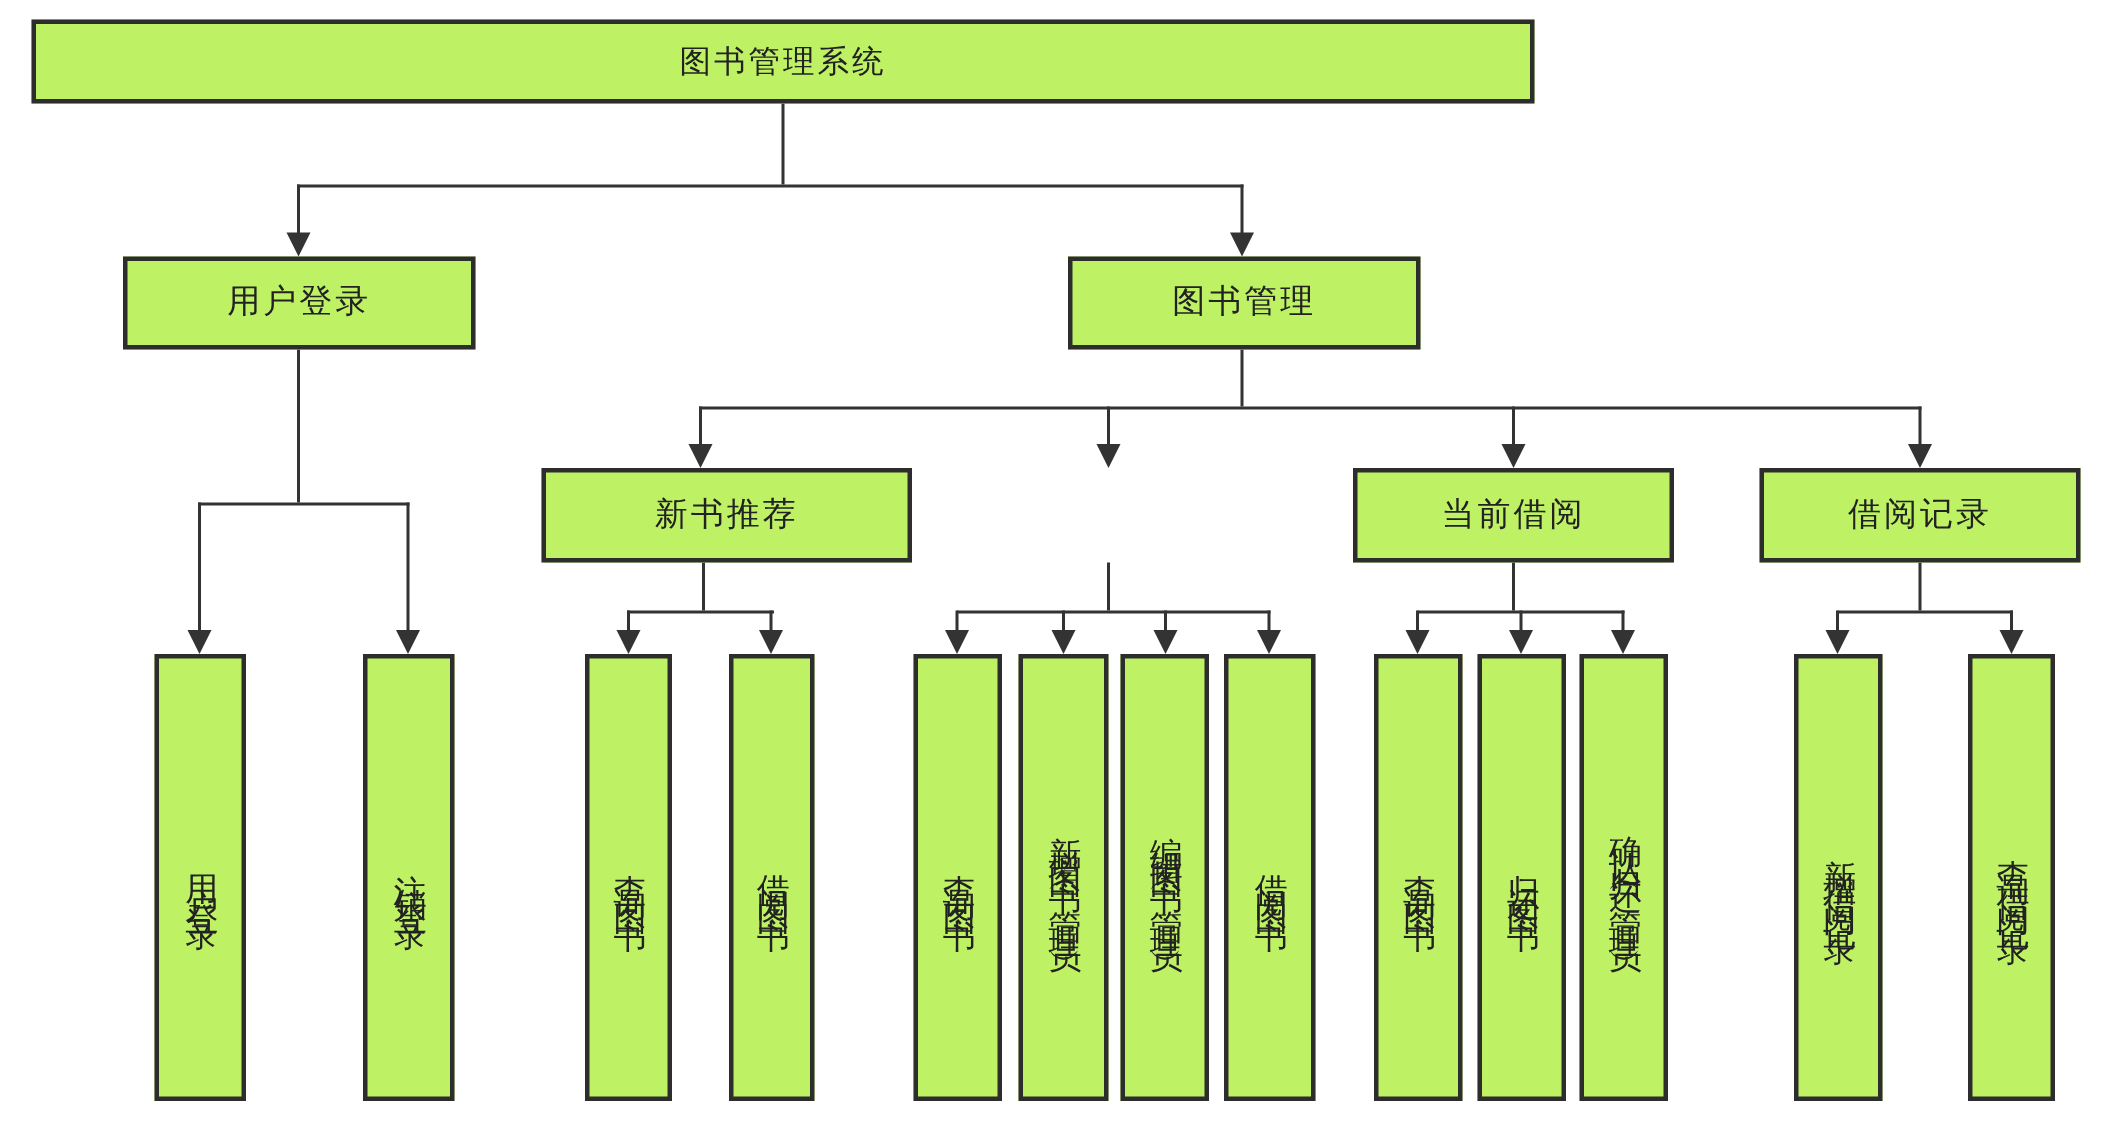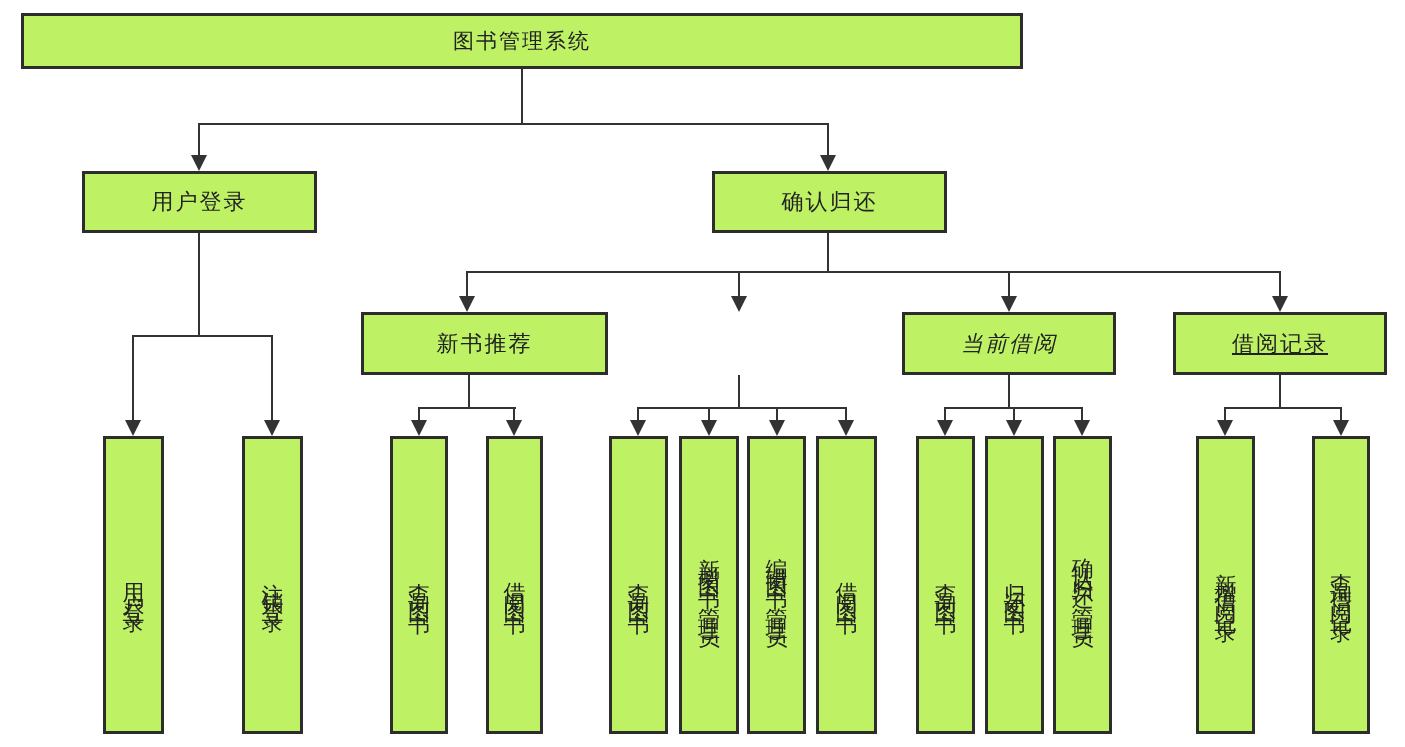--- a/index.html
+++ b/index.html
@@ -30,30 +30,30 @@
 <div class="canvas">
 
   <div class="box" style="left:21px;top:13px;width:1002px;height:56px;font-size:21px;">
     <span>图书管理系统</span>
   </div>
 
   <div class="box" style="left:82px;top:171px;width:235px;height:62px;">
     <span>用户登录</span>
   </div>
   <div class="box" style="left:712px;top:171px;width:235px;height:62px;">
-    <span>确认归还</span>
+    <span>图书管理</span>
   </div>
 
   <div class="box" style="left:361px;top:312px;width:247px;height:63px;">
     <span>新书推荐</span>
   </div>
-  <div class="box" style="left:902px;top:312px;width:214px;height:63px;font-style:italic;">
+  <div class="box" style="left:902px;top:312px;width:214px;height:63px;">
     <span>当前借阅</span>
   </div>
-  <div class="box" style="left:1173px;top:312px;width:214px;height:63px;text-decoration:underline;">
+  <div class="box" style="left:1173px;top:312px;width:214px;height:63px;">
     <span>借阅记录</span>
   </div>
 
   <div class="box leaf" style="left:103px;top:436px;width:61px;height:298px;">
     <span>用户登录</span>
   </div>
   <div class="box leaf" style="left:242px;top:436px;width:61px;height:298px;">
     <span>注销登录</span>
   </div>
 

